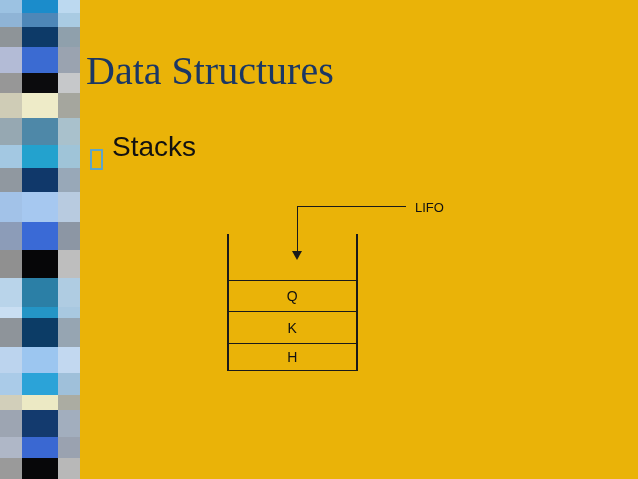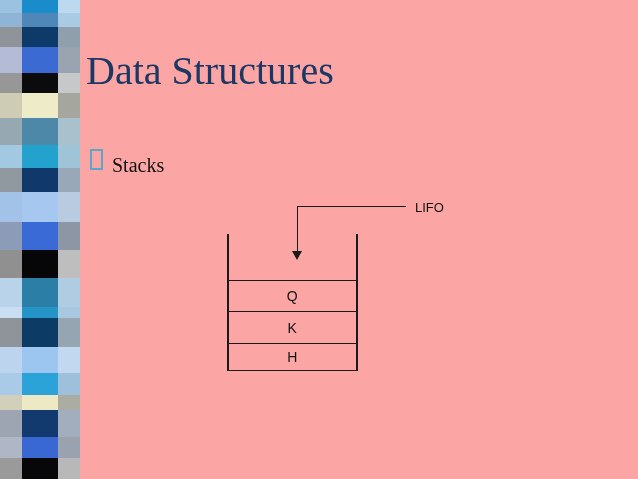--- a/index.html
+++ b/index.html
@@ -4,21 +4,21 @@
 <style>
   html, body {
     margin: 0;
     padding: 0;
     background: #ffffff;
   }
   .slide {
     position: relative;
     width: 638px;
     height: 479px;
-    background: #fca5a5;
+    background: #eab308;
     overflow: hidden;
     font-family: "Liberation Sans", sans-serif;
   }
 
   
   .sidebar {
     position: absolute;
     left: 0;
     top: 0;
     width: 80px;
@@ -48,26 +48,25 @@
     top: 149px;
     width: 13px;
     height: 21px;
     box-sizing: border-box;
     border: 2px solid var(--marker-color, #5FA5C8);
     background: transparent;
   }
   .bullet-label {
     position: absolute;
     left: 112px;
-    top: 155px;
-    font-size: 20px;
+    top: 132px;
+    font-size: 28px;
     line-height: 1.05;
     color: var(--body-text, #111111);
     white-space: nowrap;
-    font-family: Liberation Serif, serif;
   }
 
   
   .diag-line { position: absolute; background: var(--line-color, #1A1A1A); }
   .wall-left  { left: 227px; top: 234px; width: 1.5px; height: 137px; }
   .wall-right { left: 356px; top: 234px; width: 1.5px; height: 137px; }
 
   .stack-cells {
     position: absolute;
     left: 227px;

